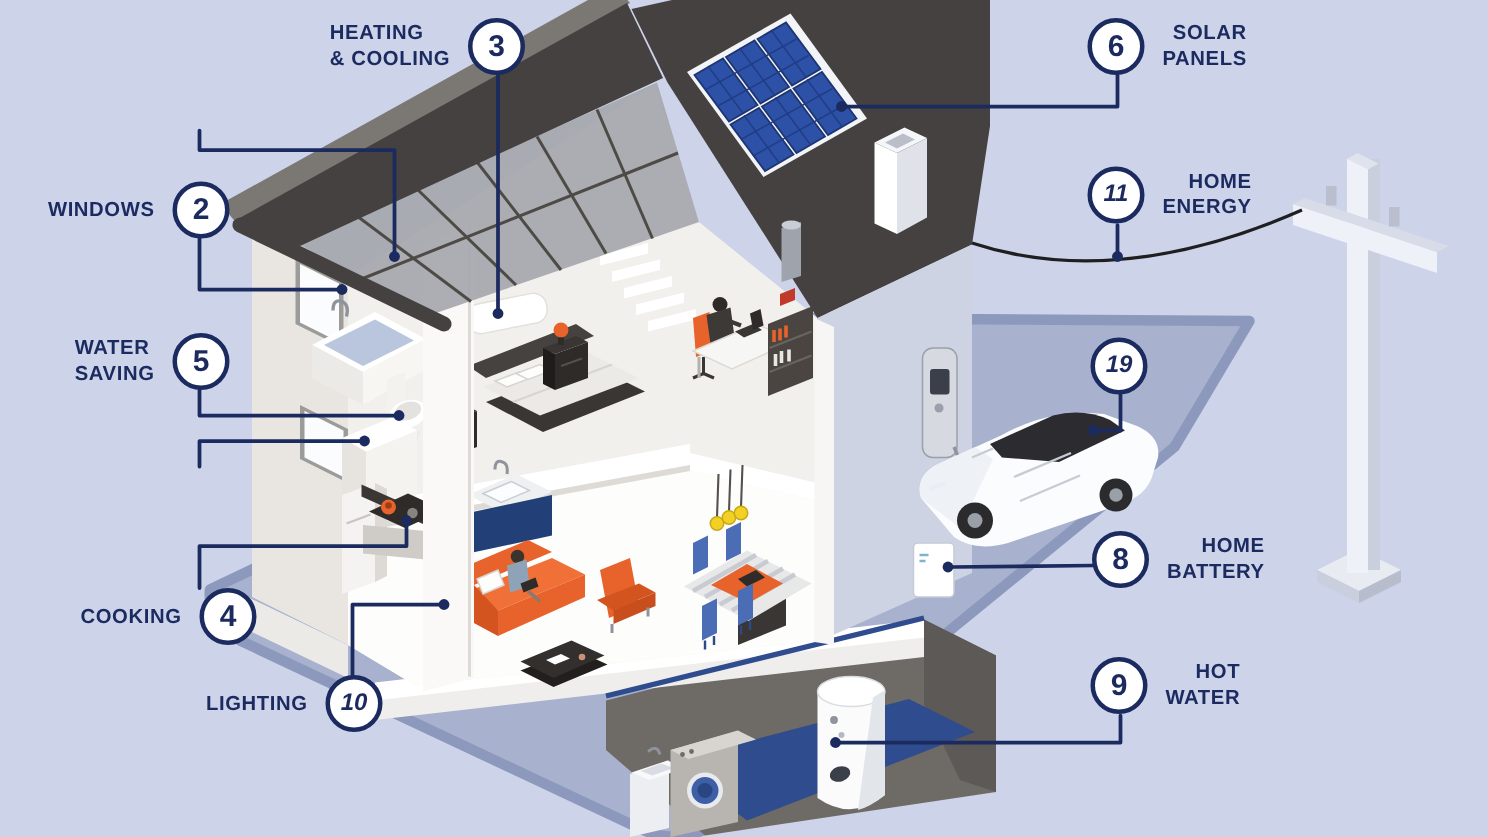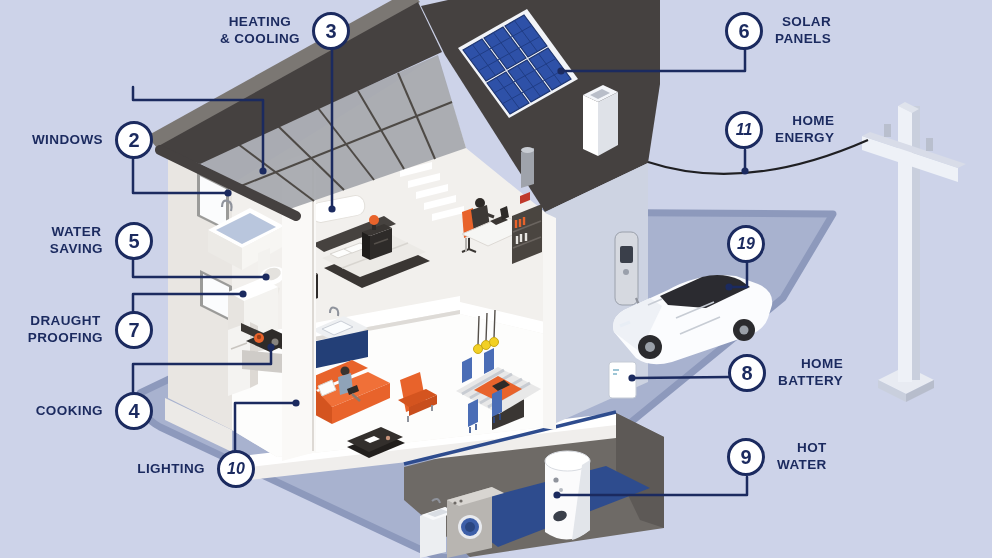--- a/index.html
+++ b/index.html
@@ -6,21 +6,21 @@
     --navy:#1b2a5f; --bg:#cdd3e9; --slab:#a8b2cf; --slab-edge:#8d99bc;
     --roof:#454140; --orange:#e8632b; --solar:#2e51a8; --yellow:#f2d024;
   }
   html,body{margin:0;padding:0;background:#9aa3bf;}
   .wrap{position:relative;width:992px;height:558px;background:var(--bg);
         overflow:hidden;font-family:"Liberation Sans",sans-serif;}
   .scene{position:absolute;left:0;top:0;width:992px;height:558px;}
   .callout{position:absolute;display:flex;align-items:center;gap:12px;color:var(--navy);}
   .callout .lbl{font-size:13.5px;font-weight:700;letter-spacing:.4px;line-height:1.25;
                 white-space:pre-line;}
-  .callout.left .lbl{text-align:center;order:0}
+  .callout.left .lbl{text-align:left;order:0}
   .callout.left .num{order:1}
   .callout.right .num{order:0}
   .callout.right .lbl{text-align:right;order:1}
   .num{width:32px;height:32px;min-width:32px;border:3px solid var(--navy);border-radius:50%;
        background:#fff;display:flex;align-items:center;justify-content:center;
        font-weight:700;font-size:20px;line-height:1;}
   .num.sm{font-size:16px;font-style:italic;}
 </style>
 </head>
 <body>
@@ -413,26 +413,21 @@
 <div class="callout left" style="right:642px;top:12px">
   <div class="lbl">HEATING
 &amp; COOLING</div>
   <div class="num">3</div>
 </div>
 <div class="callout left" style="right:839px;top:222px">
   <div class="lbl">WATER
 SAVING</div>
   <div class="num">5</div>
 </div>
-<div class="callout left" style="right:839px;top:311px">
-  <div class="lbl">DRAUGHT
-PROOFING</div>
-  <div class="num">7</div>
-</div>
-<div class="callout left" style="right:839px;top:392px">
+<div class="callout left" style="right:821px;top:392px">
   <div class="lbl">COOKING</div>
   <div class="num">4</div>
 </div>
 <div class="callout left" style="right:737px;top:450px">
   <div class="lbl">LIGHTING</div>
   <div class="num sm">10</div>
 </div>
 <div class="callout right" style="left:725px;top:12px">
   <div class="num">6</div>
   <div class="lbl">SOLAR

